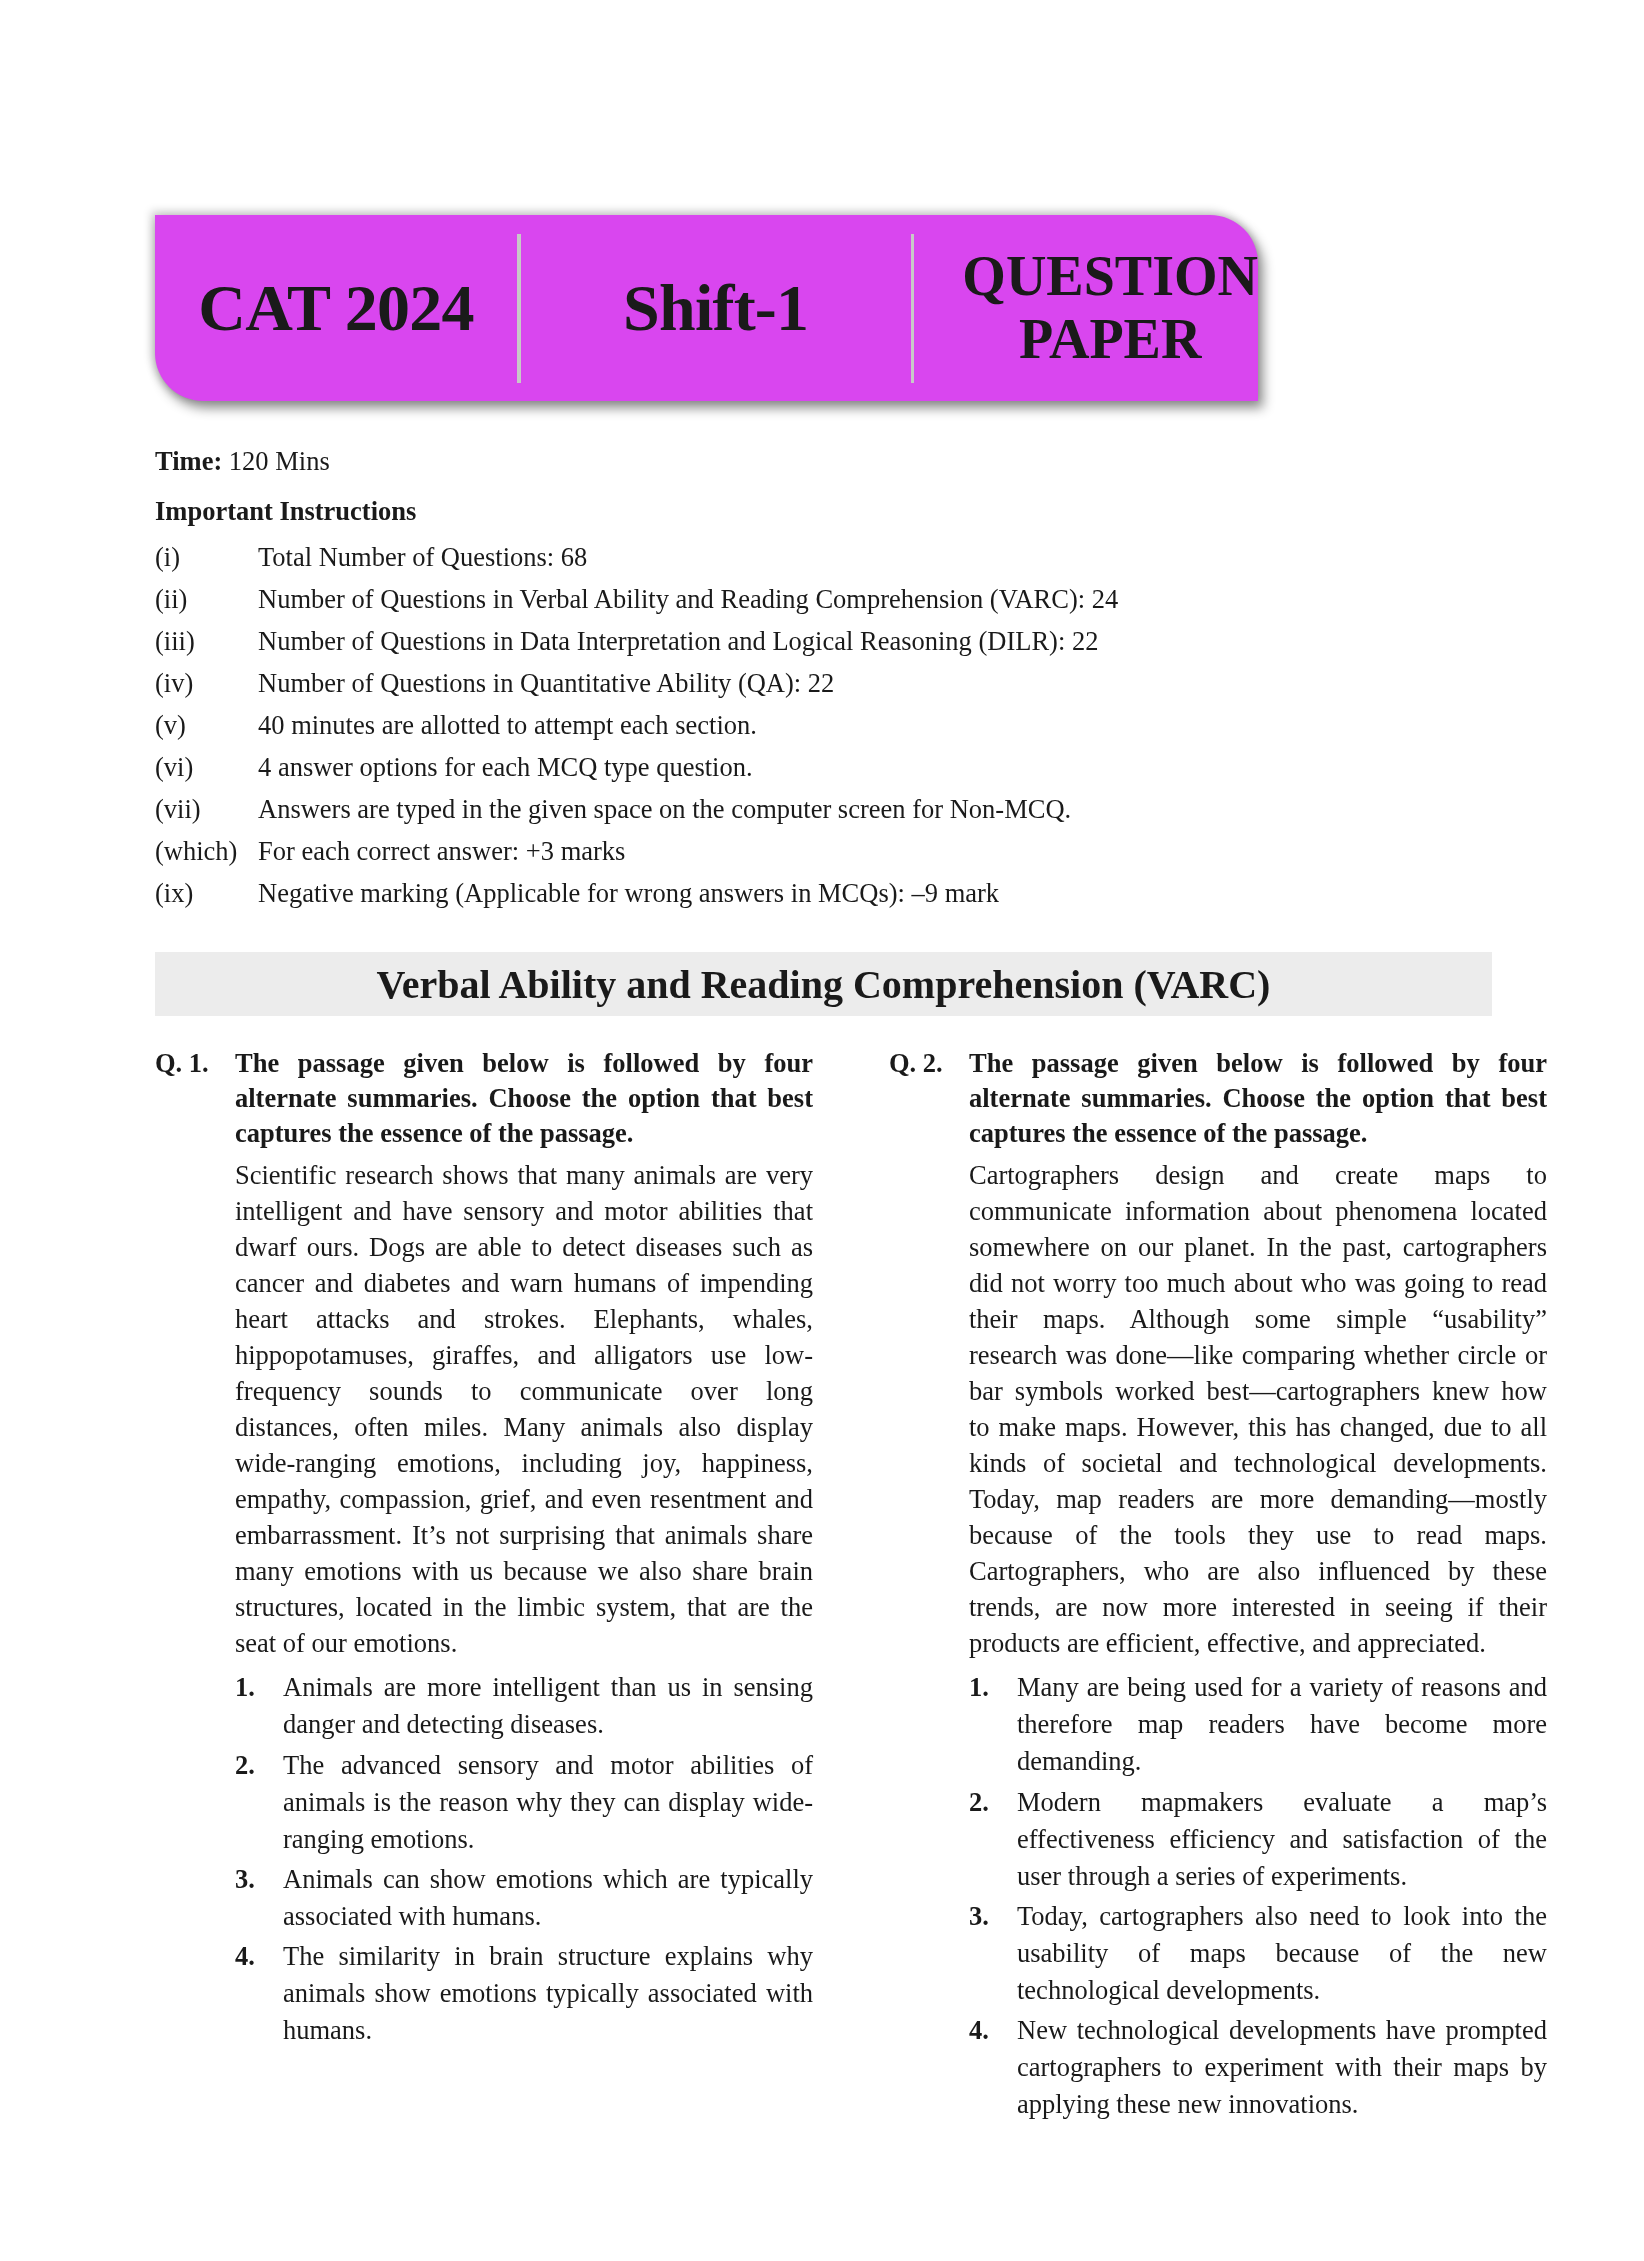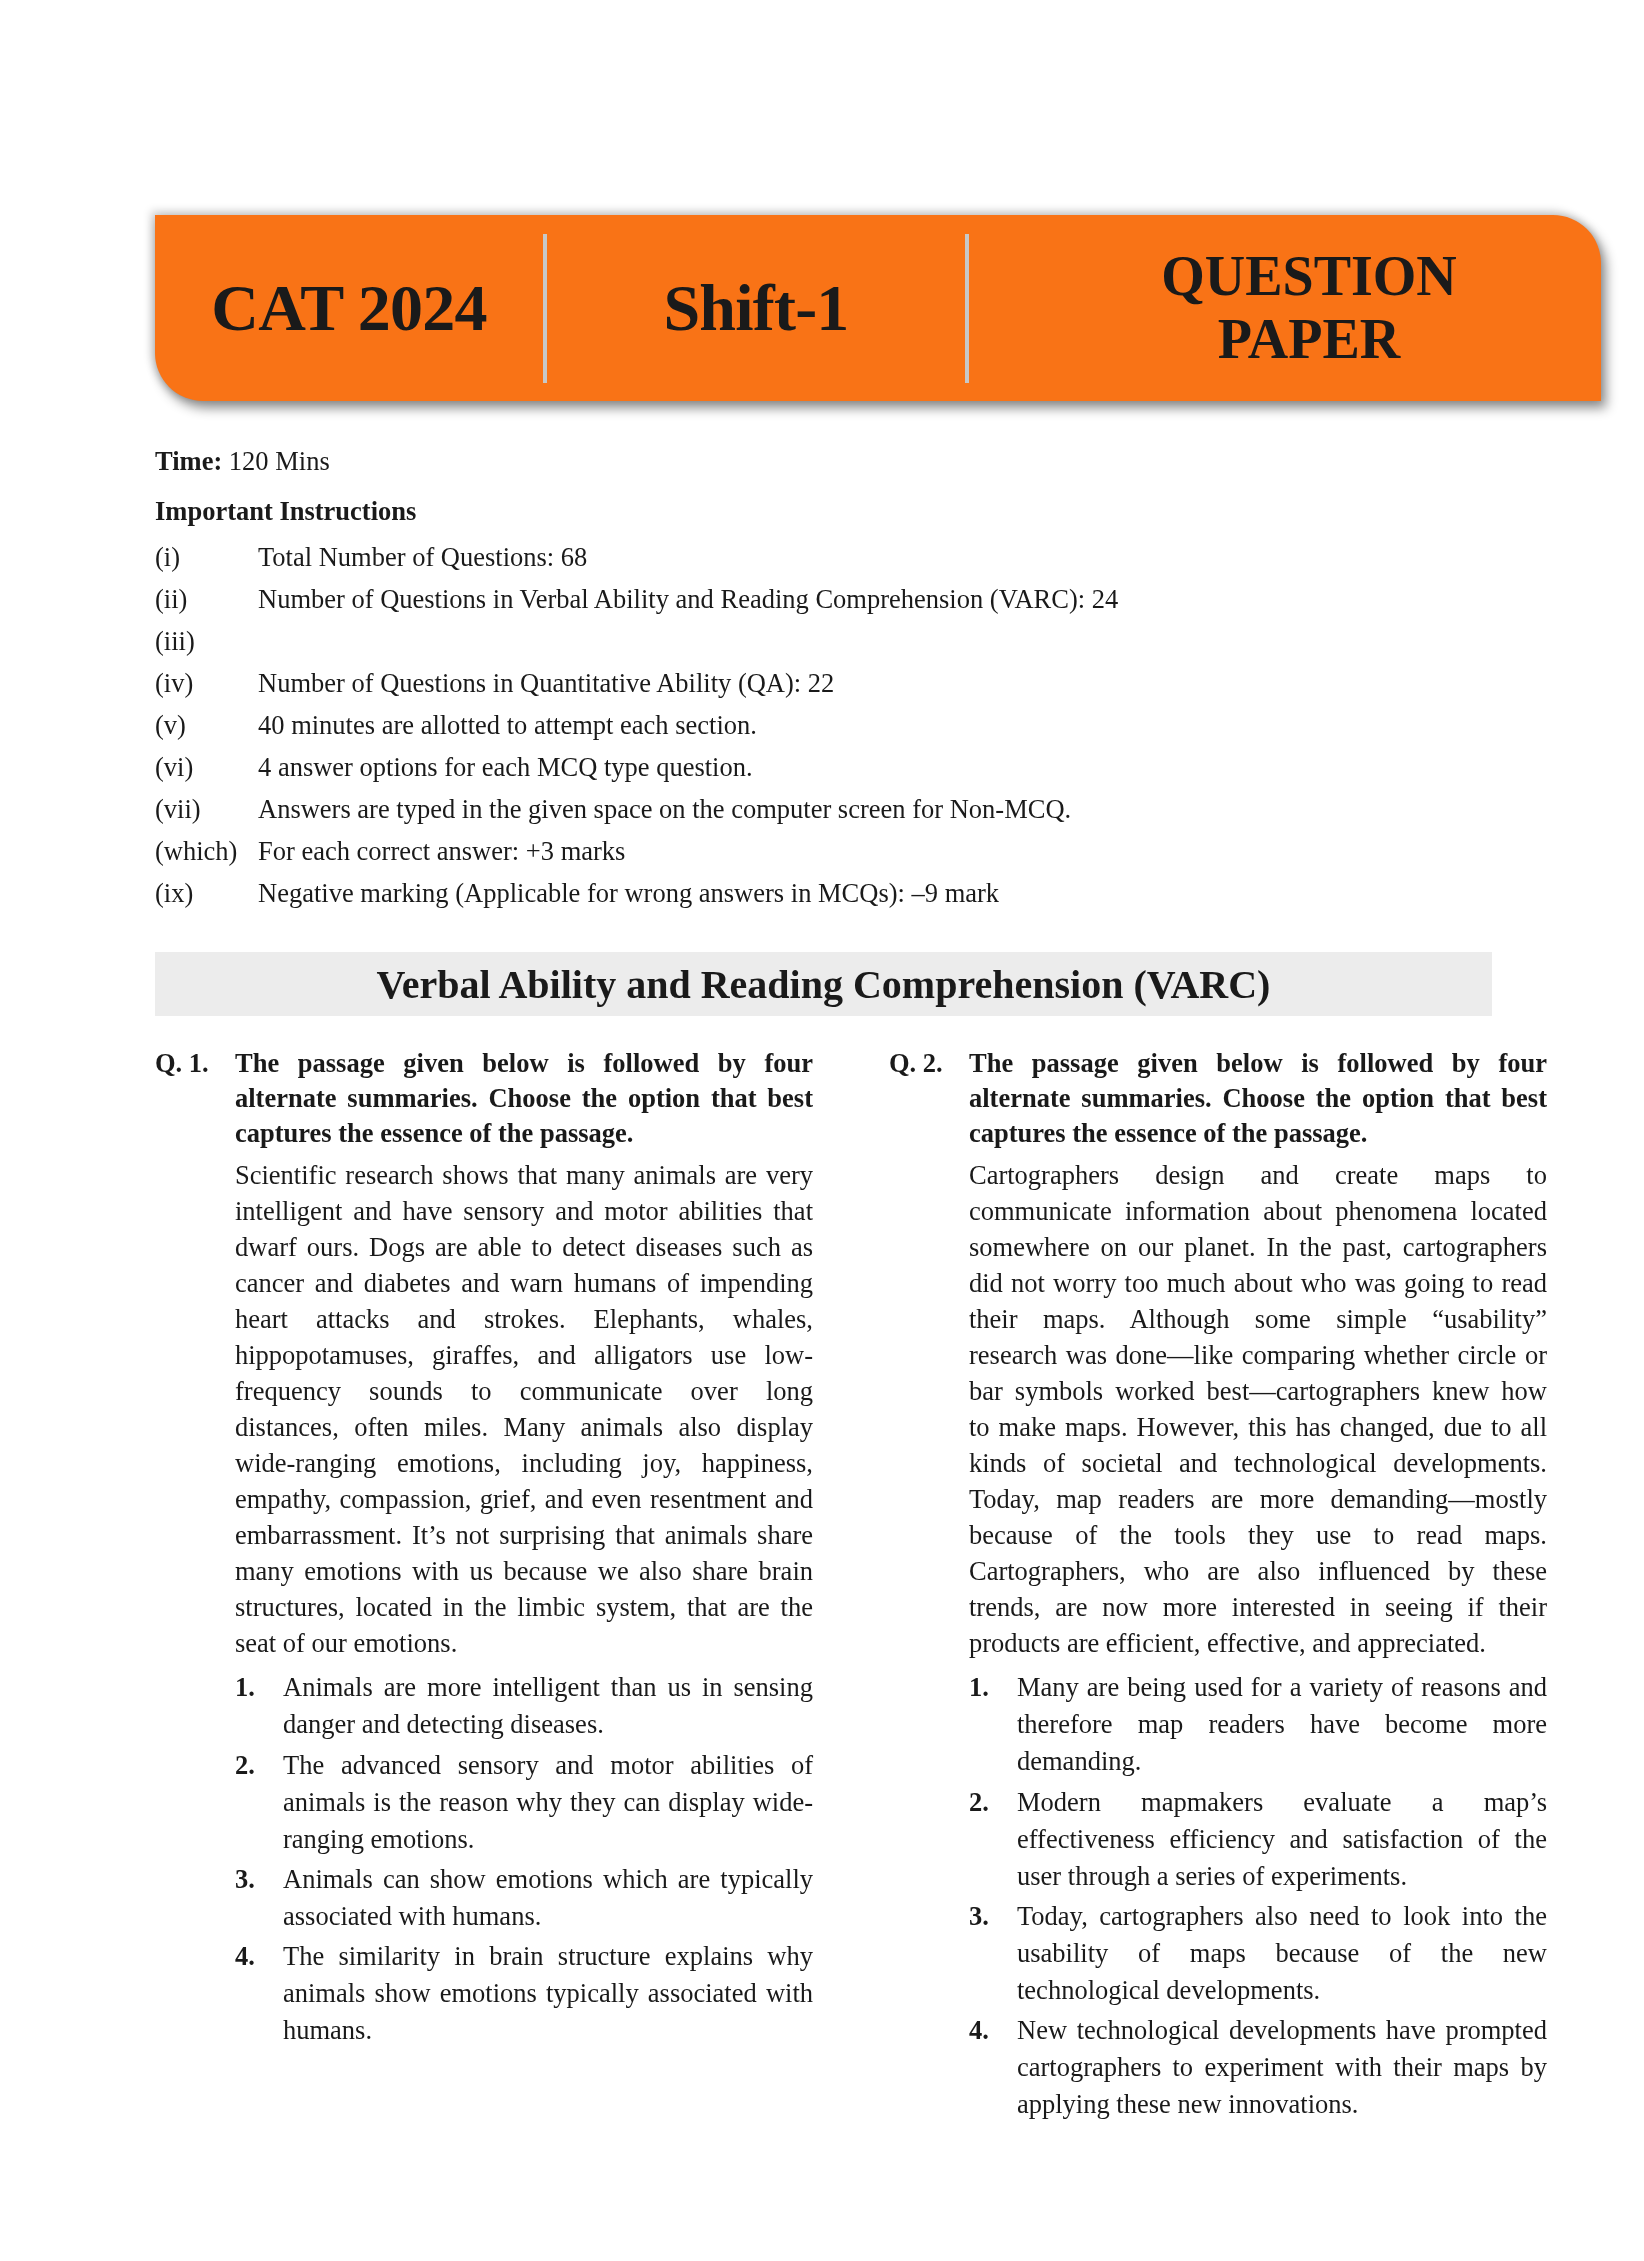--- a/index.html
+++ b/index.html
@@ -1,22 +1,22 @@
 <!DOCTYPE html>
 <html style="font-size:13px"><head>
 <meta charset="utf-8">
 <style>
   html, body { margin: 0; padding: 0; background: #ffffff; }
   body {
     width: 1645px; height: 2261px; position: relative; overflow: hidden;
     font-family: "Liberation Serif", "DejaVu Serif", serif; color: #1a1a1a;
   }
   .header-box {
-    position: absolute; left: 155px; top: 215px; width: 1446px; height: 186px;
-    background: #f97316;
+    position: absolute; left: 155px; top: 215px; width: 1103px; height: 186px;
+    background: #d946ef;
     border-radius: 0 48px 0 48px;
     box-shadow: 4.8px 6.4px 11.2px rgba(0,0,0,0.45), -3.2px -3.2px 8px rgba(0,0,0,0.18);
     display: flex; align-items: center;
   }
   .hb-cell { height: 100%; display: flex; align-items: center; justify-content: center; text-align: center; }
   .hb-cell.c1 { width: 388px; }
   .hb-cell.c2 { width: 418px; }
   .hb-cell.c3 { flex: 1; flex-direction: column; margin-left: 48px; }
   .hb-divider { width: 4px; height: 149px; background: #c8c8c8; }
   .hb-title { font-weight: bold; font-size: 66px; letter-spacing: -0.8px; }
@@ -76,20 +76,21 @@
   <li>
       <span class="instr-num">(i)</span>
       <span>Total Number of Questions: 68</span>
     </li>
   <li>
       <span class="instr-num">(ii)</span>
       <span>Number of Questions in Verbal Ability and Reading Comprehension (VARC): 24</span>
     </li>
   <li>
       <span class="instr-num">(iii)</span>
+      <span>Number of Questions in Data Interpretation and Logical Reasoning (DILR): 22</span>
     </li>
   <li>
       <span class="instr-num">(iv)</span>
       <span>Number of Questions in Quantitative Ability (QA): 22</span>
     </li>
   <li>
       <span class="instr-num">(v)</span>
       <span>40 minutes are allotted to attempt each section.</span>
     </li>
   <li>

